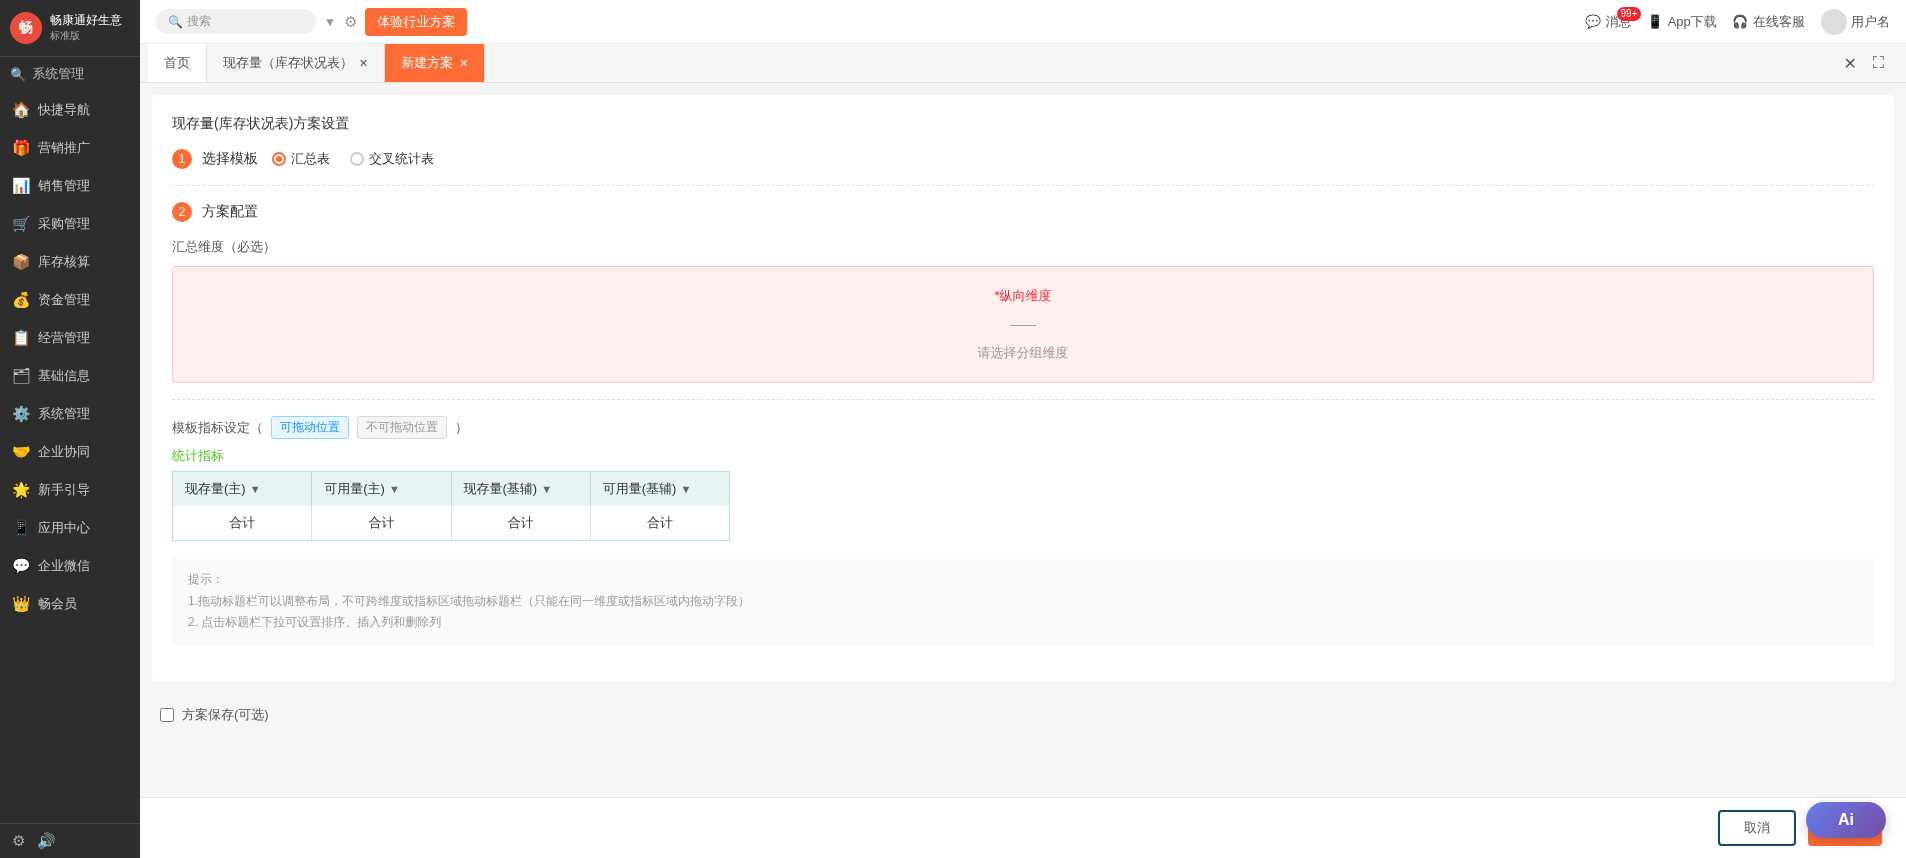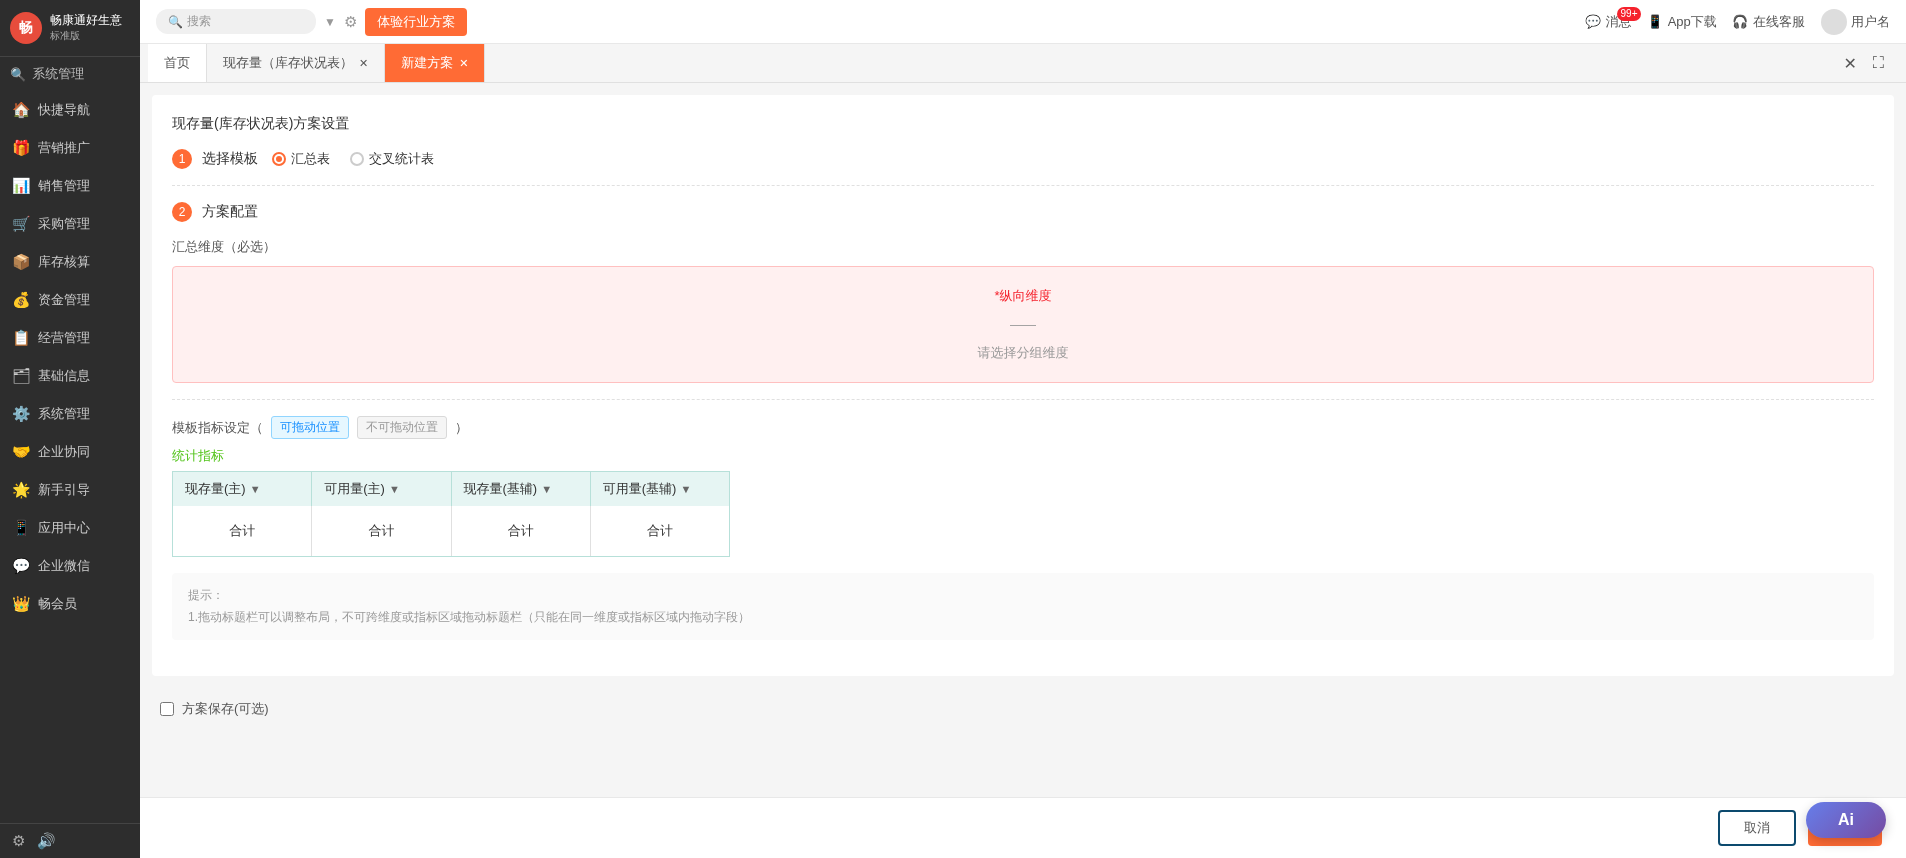--- a/index.html
+++ b/index.html
@@ -211,21 +211,21 @@
     }
     .stats-col {
       flex: 1; padding: 8px 12px;
       display: flex; align-items: center; gap: 4px;
       border-right: 1px solid #b7e0d9;
       font-size: 13px; color: #333;
     }
     .stats-col:last-child { border-right: none; }
     .stats-table-body { display: flex; background: #fff; }
     .stats-cell {
-      flex: 1; padding: 16px 12px;
+      flex: 1; padding: 8px 12px;
       border-right: 1px solid #e0e0e0;
       font-size: 13px; color: #333; text-align: center;
     }
     .stats-cell:last-child { border-right: none; }
     .chevron-icon { font-size: 11px; color: #666; }
 
     
     .tips-area {
       background: #fafafa; padding: 12px 16px;
       border-radius: 4px; font-size: 12px; color: #999;
@@ -478,20 +478,21 @@
             <div class="stats-cell">合计</div>
             <div class="stats-cell">合计</div>
             <div class="stats-cell">合计</div>
           </div>
         </div>
       </div>
 
       <div class="tips-area">
         <div>提示：</div>
         <div>1.拖动标题栏可以调整布局，不可跨维度或指标区域拖动标题栏（只能在同一维度或指标区域内拖动字段）</div>
+        <div>2. 点击标题栏下拉可设置排序、插入列和删除列</div>
       </div>
 
     </div>
 
     <div class="footer-area">
       <input type="checkbox" class="save-checkbox" style="">
       <span class="save-label">方案保存(可选)</span>
     </div>
   </div>
 

